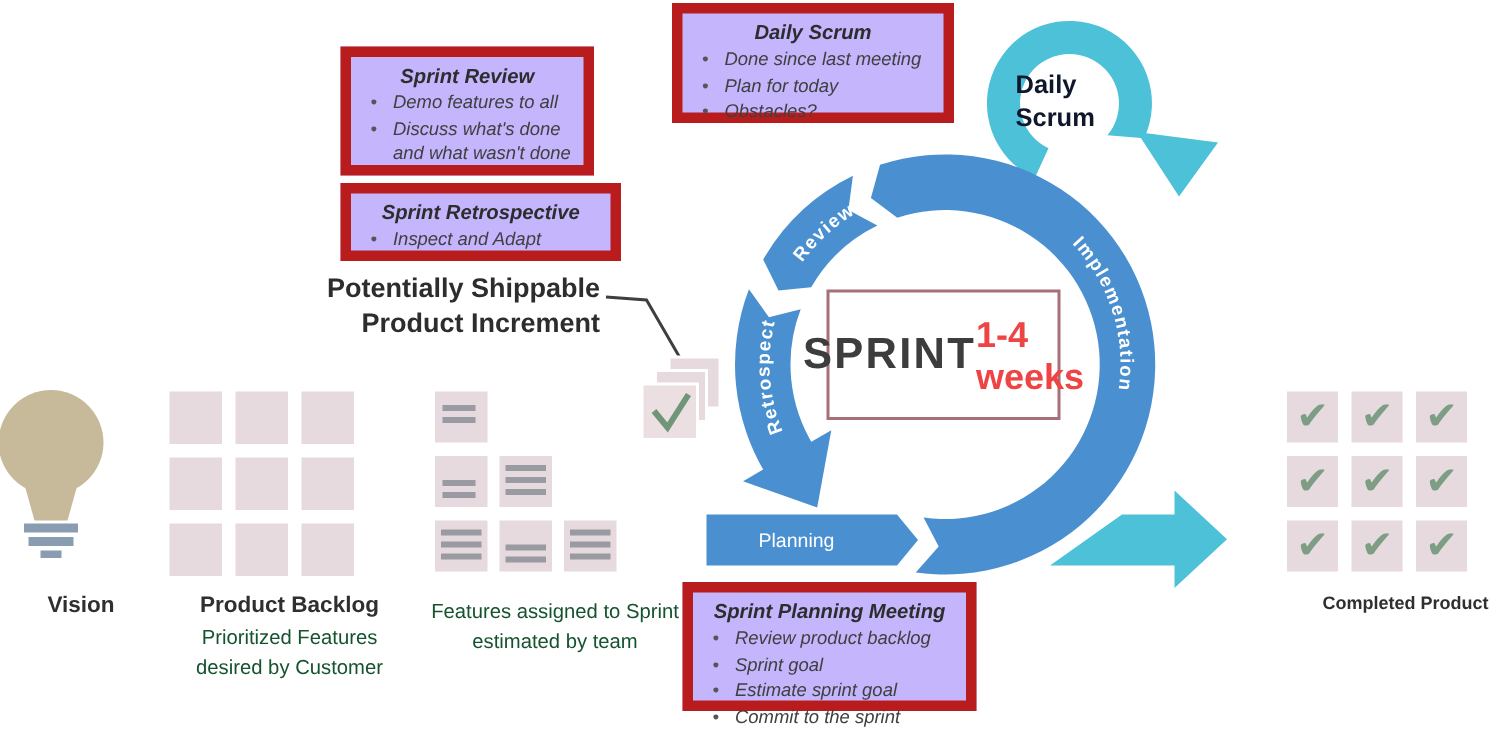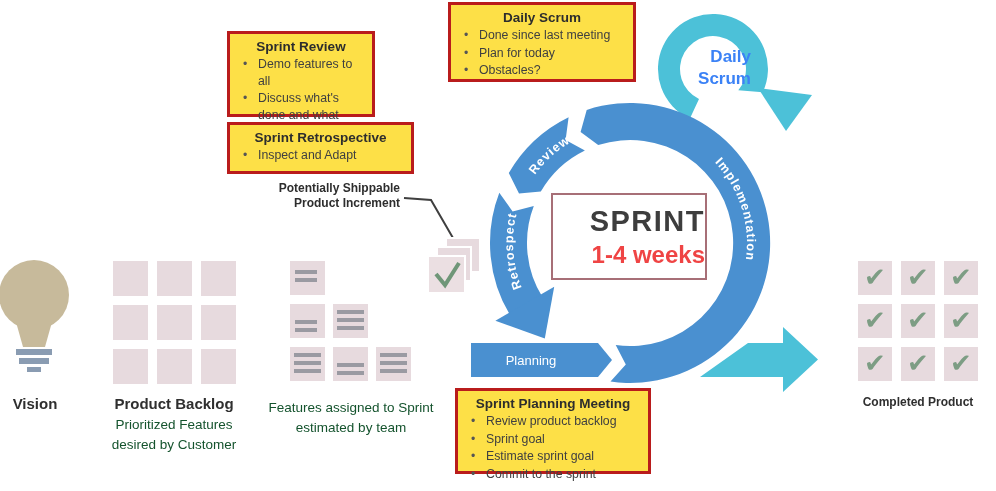--- a/index.html
+++ b/index.html
@@ -2,42 +2,42 @@
 <html><head>
 <meta charset="utf-8">
 <style>
   html,body{margin:0;padding:0;background:#fff;}
   .stage{
     position:relative;width:996px;height:491px;overflow:hidden;background:#fff;
     font-family:"Liberation Sans",sans-serif;color:#3a3a3a;
   }
   svg.shapes{position:absolute;left:0;top:0;}
   
-  .box{position:absolute;background:#fde047;border:3px solid #b91c1c;box-sizing:border-box;}
+  .box{position:absolute;background:#c4b5fd;border:7px solid #b91c1c;box-sizing:border-box;font-style:italic;}
   .box .title{font-weight:bold;font-size:13.5px;text-align:center;color:#2d2d2d;margin:5px 4px 2px;}
   .bullet{display:flex;font-size:12.3px;color:#404040;padding:0 6px 1px 13px;line-height:1.35;}
   .bullet .dot{width:15px;flex:none;color:#555;}
-  #box-review{left:227px;top:31px;width:148px;height:86px;}
+  #box-review{left:227px;top:31px;width:169px;height:86px;}
   #box-retro{left:227px;top:122px;width:187px;height:52px;}
   #box-daily{left:448px;top:2px;width:188px;height:80px;}
   #box-planning{left:455px;top:388px;width:196px;height:86px;}
   
   #increment-label{position:absolute;left:208px;top:181px;width:192px;text-align:right;
-    font-weight:bold;font-size:12px;color:#2d2d2d;line-height:1.25;}
+    font-weight:bold;font-size:18px;color:#2d2d2d;line-height:1.25;}
   
   #sprint-box{position:absolute;left:551px;top:193px;width:156px;height:87px;background:#fff;
-    border:2px solid #a76f77;box-sizing:border-box;display:flex;flex-direction:column;
-    align-items:flex-end;justify-content:center;}
+    border:2px solid #a76f77;box-sizing:border-box;display:flex;flex-direction:row;
+    align-items:center;justify-content:center;}
   #sprint-box .big{font-size:29px;font-weight:bold;letter-spacing:1.5px;color:#3d3d3d;}
   #sprint-box .small{font-size:24px;font-weight:bold;color:#ef4444;margin-top:3px;}
   
-  #daily-text{position:absolute;left:677px;top:46px;width:74px;text-align:right;
-    font-weight:bold;font-size:17px;line-height:1.3;color:#3b82f6;}
-  
-  .stage-label{position:absolute;text-align:center;}
+  #daily-text{position:absolute;left:677px;top:46px;width:74px;text-align:left;
+    font-weight:bold;font-size:17px;line-height:1.3;color:#0f172a;}
+  
+  .stage-label{position:absolute;text-align:center;padding-left:19px;}
   .stage-label .name{font-weight:bold;font-size:15px;color:#2f2f2f;}
   .stage-label .desc{font-size:13.5px;color:#14532d;line-height:1.45;margin-top:3px;}
   #vision-label{left:0;top:395px;width:70px;}
   #pb-label{left:92px;top:395px;width:164px;}
   #sb-label{left:252px;top:395px;width:198px;}
   #cp-label{left:840px;top:395px;width:156px;}
   #cp-label .name{font-size:12px;}
   
   .grid9{position:absolute;display:grid;grid-template-columns:repeat(3,35px);grid-auto-rows:35px;gap:9px;}
   #pb-grid{left:113px;top:261px;}

